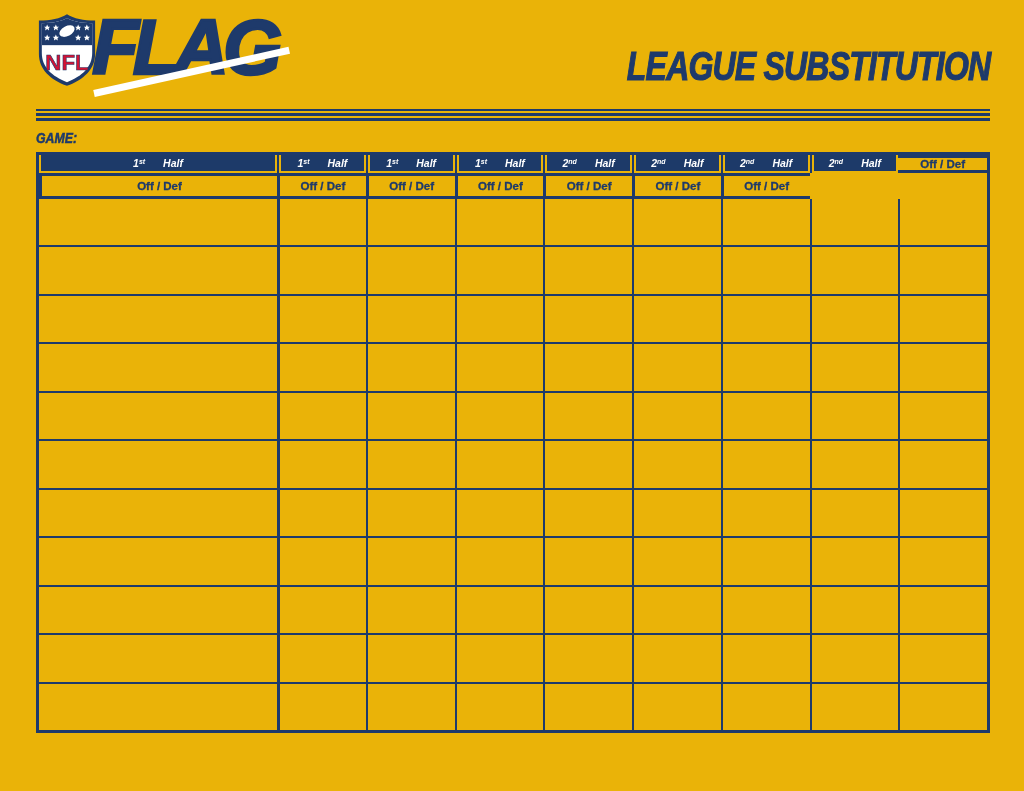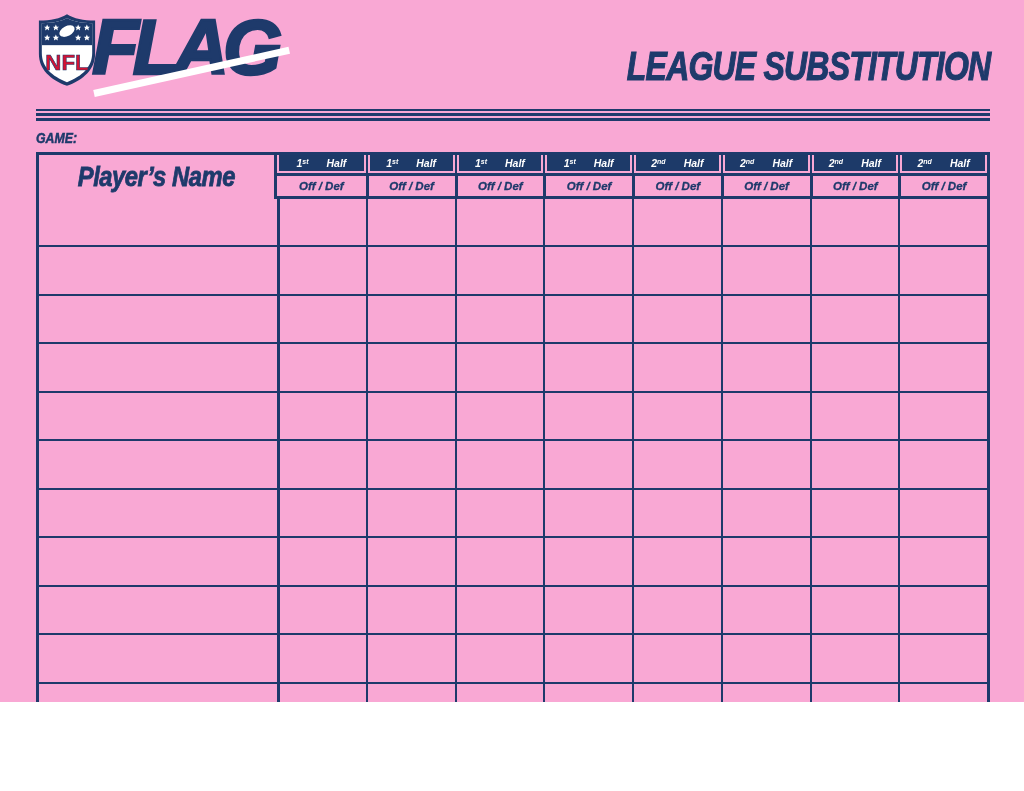--- a/index.html
+++ b/index.html
@@ -1,17 +1,17 @@
 <!DOCTYPE html>
 <html><head>
 <meta charset="utf-8">
 <style>
   html,body { margin:0; padding:0; background:#fff; }
   .page {
-    position:relative; width:1024px; height:702px; background:#f9a8d4;
+    position:relative; width:1024px; height:791px; background:#eab308;
     font-family:"Liberation Sans", sans-serif; overflow:hidden;text-align:right;
   }
 
   
   .logo-block { position:absolute; left:36px; top:10px; width:260px; height:100px; }
   .shield { position:absolute; left:0; top:3px; }
   .wordmark {
     position:absolute; left:56px; top:-8px;
     font-size:78px; font-style:italic; font-weight:bold;
     color:#1e3a6b; letter-spacing:-6px; white-space:nowrap;
@@ -68,21 +68,21 @@
     position:absolute; left:2px; right:2px; top:0; bottom:2px;
     background:#1d3a69; color:#ffffff;
     display:flex; align-items:center; justify-content:center;
     font-style:italic; font-weight:bold; font-size:10.5px; white-space:nowrap;
   }
   .half-band sup { font-size:7px; line-height:1; margin-top:-4px; }
   .half-band .hl { margin-left:18px; }
   .offdef-cell {
     border-left:3px solid #1e3a6b; border-top:3px solid #1e3a6b; border-bottom:3px solid #1e3a6b;
     display:flex; align-items:center; justify-content:center;
-    font-style:italic; font-weight:bold; font-size:11.5px; color:#1e3a6b;
+    font-weight:bold; font-size:11.5px; color:#1e3a6b;
     -webkit-text-stroke:0.3px #1e3a6b; white-space:nowrap;
   }
   .offdef-cell.first { border-left:none; }
 
   .tbody { flex:1; display:flex; flex-direction:column; }
   .trow {
     flex:1; display:grid; grid-template-columns:238px repeat(8, 1fr);
     border-top:2px solid #1e3a6b;
   }
   .trow:first-child { border-top:none; }
@@ -130,23 +130,20 @@
   <div class="rules">
     <div class="r1"></div>
     <div class="r2"></div>
     <div class="r3"></div>
   </div>
 
   <div class="game-label">GAME:</div>
 
   <div class="subtable">
     <div class="thead">
-      <div class="name-head">
-        <span>Player’s Name</span>
-      </div>
 
     <div class="half-cell first">
           <div class="half-band">
             <span>1</span>
             <sup>st</sup>
             <span class="hl">Half</span>
           </div>
         </div>
         <div class="half-cell">
           <div class="half-band">

